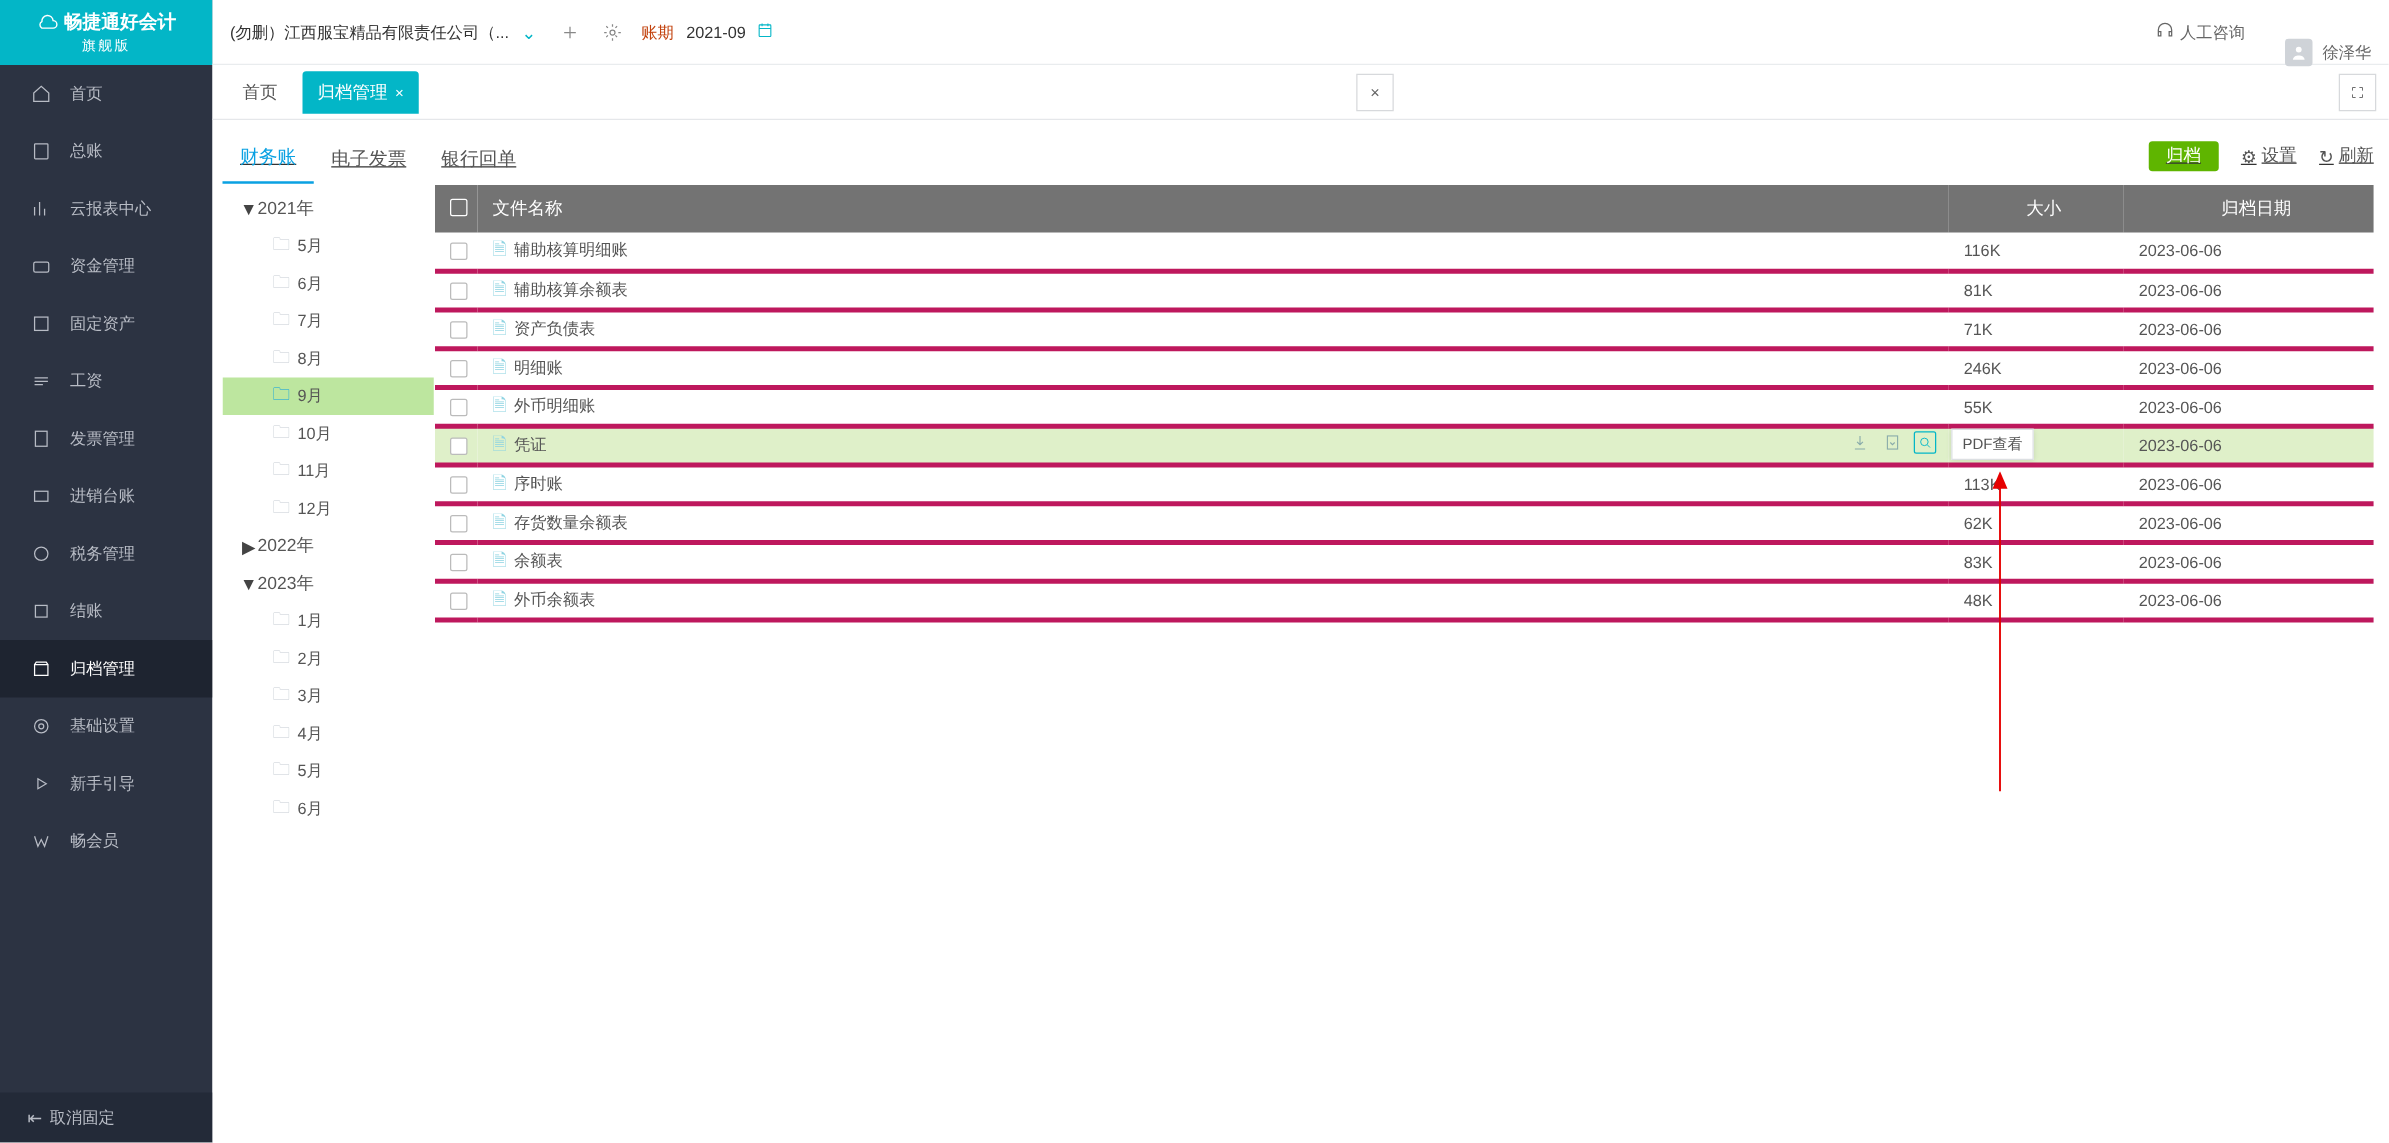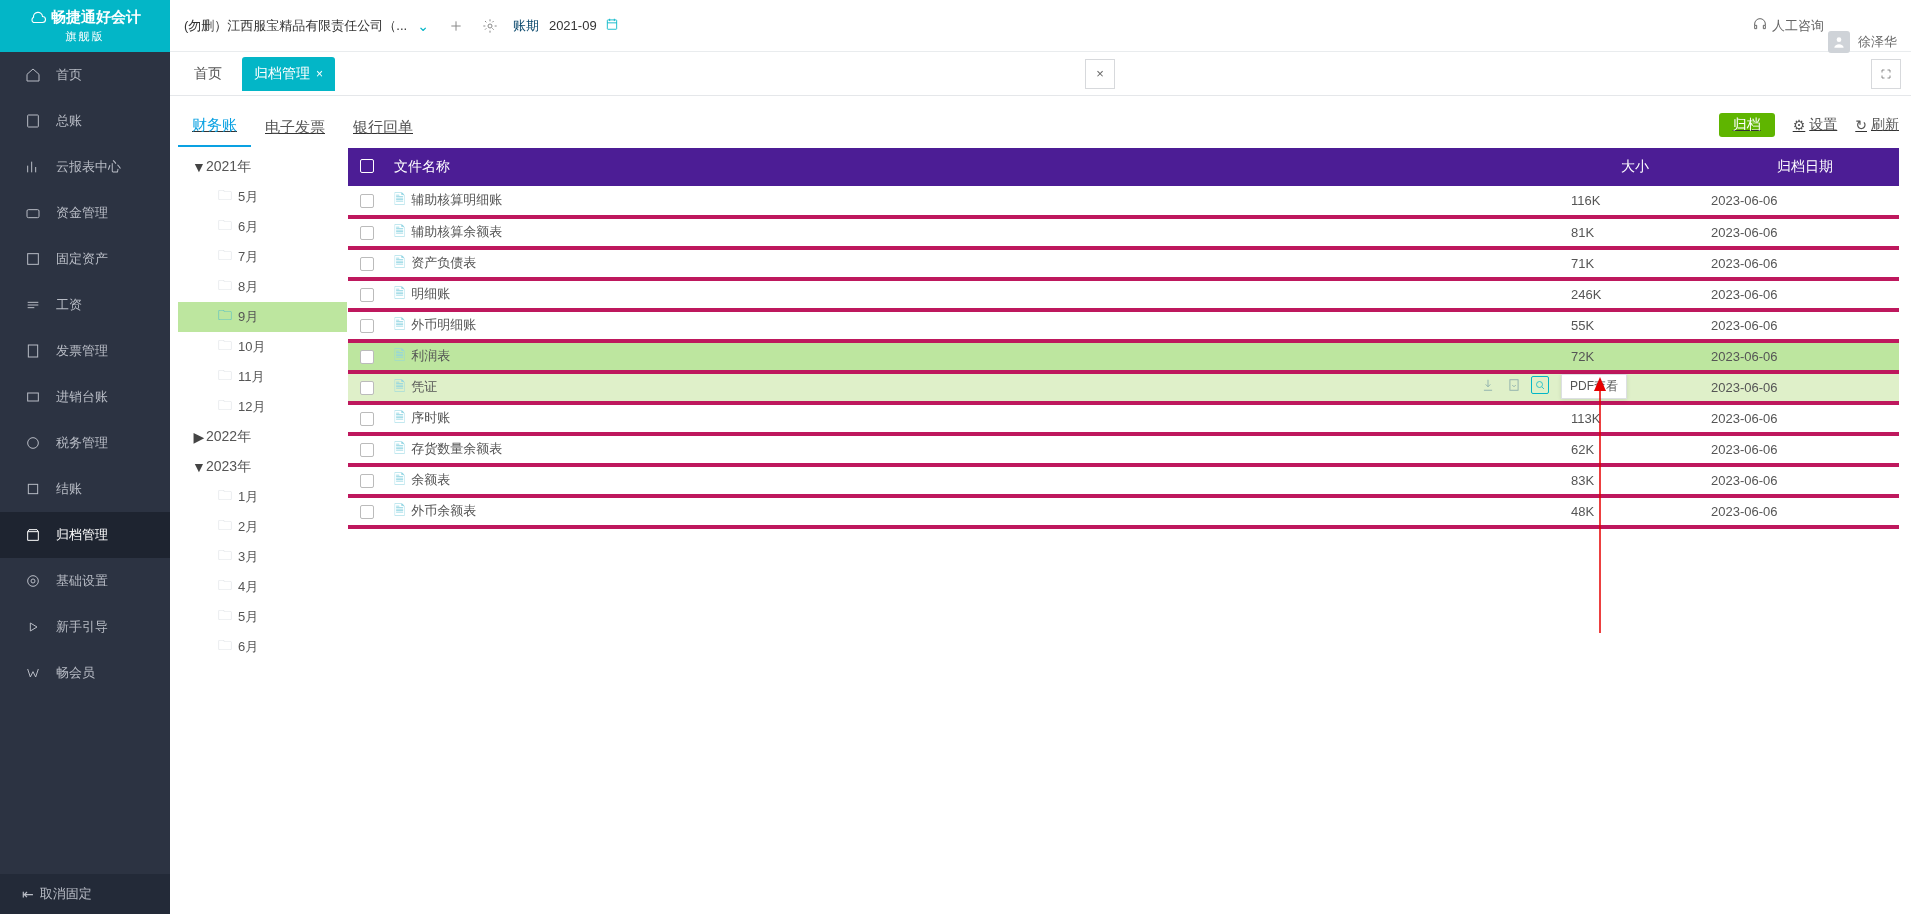--- a/index.html
+++ b/index.html
@@ -16,25 +16,25 @@
 .menu .ic { width: 18px; height: 18px; margin-right: 14px; display: inline-flex; align-items:center; justify-content:center; }
 .sidebar-footer { height: 40px; background: #232a38; display:flex; align-items:center; padding-left:22px; color:#b8bcc5; cursor:pointer; font-size:13px;}
 .sidebar-footer .arrow-ic { margin-right:6px; font-size:14px; }
 
 
 .main { flex: 1; display: flex; flex-direction: column; background:#fff; }
 .topbar { height: 52px; display: flex; align-items: center; padding: 0 14px; border-bottom:1px solid #e9ecee; }
 .company-name { color: #333; font-size: 13px; }
 .drop-caret { color: #03b6c7; margin: 0 10px; font-size:14px; cursor:pointer;}
 .tb-ic { width:22px; height:22px; display:inline-flex; align-items:center; justify-content:center; color:#888; margin:0 6px; cursor:pointer; }
-.period-label { margin-left:6px; color:#0c4a6e; }
+.period-label { margin-left:6px; color:#c2410c; }
 .period-val { margin-left:10px; color:#333; }
 .cal-ic { color:#03b6c7; margin-left:8px; cursor:pointer;}
 .topbar-spacer { flex:1; }
-.support-link { display:flex; align-items:center; color:#666; margin-right:4px; cursor:pointer;}
+.support-link { display:flex; align-items:center; color:#666; margin-right:32px; cursor:pointer;}
 .support-link .ic{ margin-right:4px; }
 .user-box { display:flex; align-items:center; color:#666; cursor:pointer;margin-top:32px;}
 .avatar { width:22px; height:22px; background:#cfd3d8; border-radius:3px; display:inline-flex; align-items:center; justify-content:center; margin-right:8px; color:#fff; font-size:14px;}
 
 
 .tabstrip { height: 44px; display: flex; align-items:center; border-bottom:1px solid #e5e7ea; padding-left:14px; }
 .tab-home { font-size:14px; color:#555; margin-right:10px; cursor:pointer; padding:0 10px;}
 .tab-active { background:#03b6c7; color:#fff; height:34px; display:flex; align-items:center; padding:0 12px; border-radius:3px 3px 0 0; font-size:14px;}
 .tab-active .tab-x { margin-left:6px; font-size:12px; cursor:pointer;}
 .tab-right-btn { margin-left:auto; width:30px; height:30px; border:1px solid #d7d9dc; display:flex; align-items:center; justify-content:center; color:#666; cursor:pointer; margin-right:6px;}
@@ -57,21 +57,21 @@
 .tree-item { height:30px; display:flex; align-items:center; padding-left:14px; cursor:pointer; color:#555; font-size:14px; }
 .tree-item .caret { width:14px; display:inline-block; text-align:center; color:#444; }
 .tree-month { padding-left:40px; display:flex; align-items:center; height:30px; cursor:pointer; color:#555; }
 .tree-month .folder-ic { color:#c8ced4; margin-right:6px; font-size:14px;}
 .tree-month.sel { background:#bde69f; }
 .tree-month.sel .folder-ic { color:#0aa1e2; }
 
 
 .table-wrap { flex:1; position:relative; }
 .tbl { width:100%; border-collapse:collapse; }
-.tbl th { background:#4c1d95; color:#fff; height:38px; font-weight:normal; text-align:left; padding-left:12px; font-size:14px; }
+.tbl th { background:#737373; color:#fff; height:38px; font-weight:normal; text-align:left; padding-left:12px; font-size:14px; }
 .tbl th.col-size, .tbl th.col-date { text-align:center; }
 .tbl td { height:31px; border-bottom:4px solid #be185d; padding-left:12px; font-size:13px; color:#555; }
 .tbl tr.row-cb td:first-child { width:34px; }
 .tbl td.size, .tbl td.date { text-align:left; }
 .tbl tr.sel { background:#bde69f; }
 .tbl tr.hov { background:#dff0c9; }
 .chk { width:14px; height:14px; border:1px solid #bbb; background:#fff; display:inline-block; border-radius:2px; vertical-align:middle; }
 .chk-h { width:14px; height:14px; border:1px solid #fff; display:inline-block; border-radius:2px; }
 .file-ic { color:#8fd4e2; margin-right:6px; font-size:14px;}
 .row-actions { display:inline-flex; gap:8px; float:right; margin-right:10px; align-items:center; position:relative;}
@@ -403,26 +403,20 @@
                 <td><span class="file-ic">🗎</span><span>明细账</span></td>
                 <td class="size">246K</td>
                 <td class="date">2023-06-06</td>
               </tr>
               <tr class="row-cb">
                 <td><span class="chk"></span></td>
                 <td><span class="file-ic">🗎</span><span>外币明细账</span></td>
                 <td class="size">55K</td>
                 <td class="date">2023-06-06</td>
               </tr>
-              <tr class="row-cb sel">
-                <td><span class="chk"></span></td>
-                <td><span class="file-ic">🗎</span><span>利润表</span></td>
-                <td class="size">72K</td>
-                <td class="date">2023-06-06</td>
-              </tr>
               <tr class="row-cb hov">
                 <td><span class="chk"></span></td>
                 <td><span class="file-ic">🗎</span><span>凭证</span><span class="row-actions">
                     <span class="row-act">
                       <svg width="14" height="14" viewBox="0 0 24 24">
                         <path class="svgic" d="M12 3v12m-4-4l4 4 4-4M5 21h14"></path>
                       </svg>
                     </span>
                     <span class="row-act">
                       <svg width="14" height="14" viewBox="0 0 24 24">

